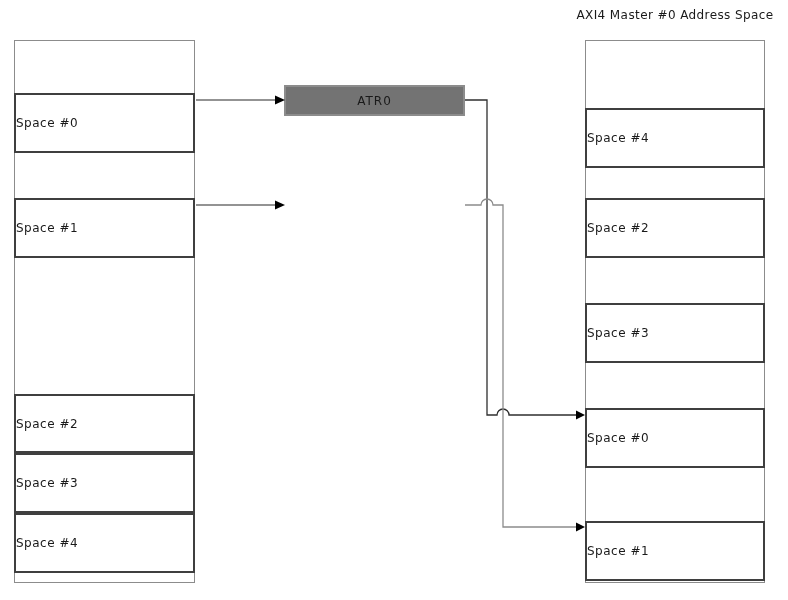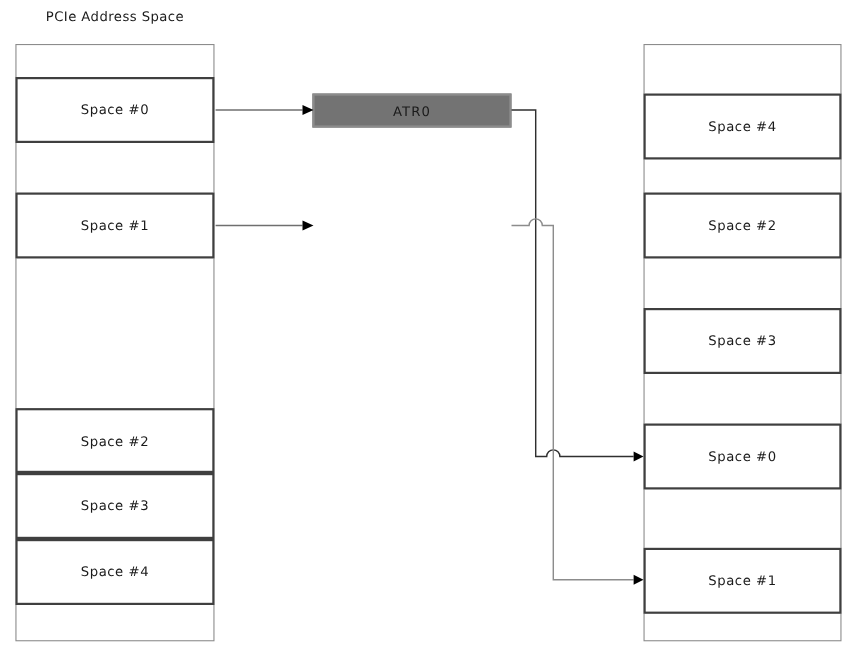--- a/index.html
+++ b/index.html
@@ -37,24 +37,25 @@
     box-sizing:border-box;
     background:#ffffff;
   }
   #pcie-column{left:14px;width:181px;}
   #axi4-column{left:585px;width:180px;}
   .space-box{
     position:absolute;
     box-sizing:border-box;
     border:2px solid var(--space-border);
     background:#ffffff;
-    display:flex;align-items:center;justify-content:center;
+    display:flex;align-items:center;justify-content:flex-start;
     font-size:12px;
     letter-spacing:0.5px;
     white-space:nowrap;
+    margin-top:23px;
   }
   .pcie-space{left:-1px;width:181px;}
   .axi4-space{left:-1px;width:180px;}
   #pcie-space-0{top:29px;height:60px;}
   #pcie-space-1{top:134px;height:60px;}
   #pcie-space-2{top:330px;height:59px;}
   #pcie-space-3{top:389px;height:60px;}
   #pcie-space-4{top:449px;height:60px;}
   #axi4-space-a{top:44px;height:60px;}
   #axi4-space-b{top:134px;height:60px;}
@@ -82,22 +83,22 @@
   .conn-input{stroke:var(--line-input);}
   .conn-dark{stroke:var(--line-dark);}
   .conn-gray{stroke:var(--line-gray);}
   .head{fill:var(--arrowhead);stroke:none;}
 </style>
 </head>
 <body>
 
 <div id="canvas">
 
-  <div id="pcie-title" class="col-title">PCIe Address Space</div>
 
+  <div id="axi4-title" class="col-title">AXI4 Master #0 Address Space</div>
 
   <div id="pcie-column" class="column">
     <div id="pcie-space-0" class="space-box pcie-space">
       <span>Space #0</span>
     </div>
     <div id="pcie-space-1" class="space-box pcie-space">
       <span>Space #1</span>
     </div>
     <div id="pcie-space-2" class="space-box pcie-space">
       <span>Space #2</span>

